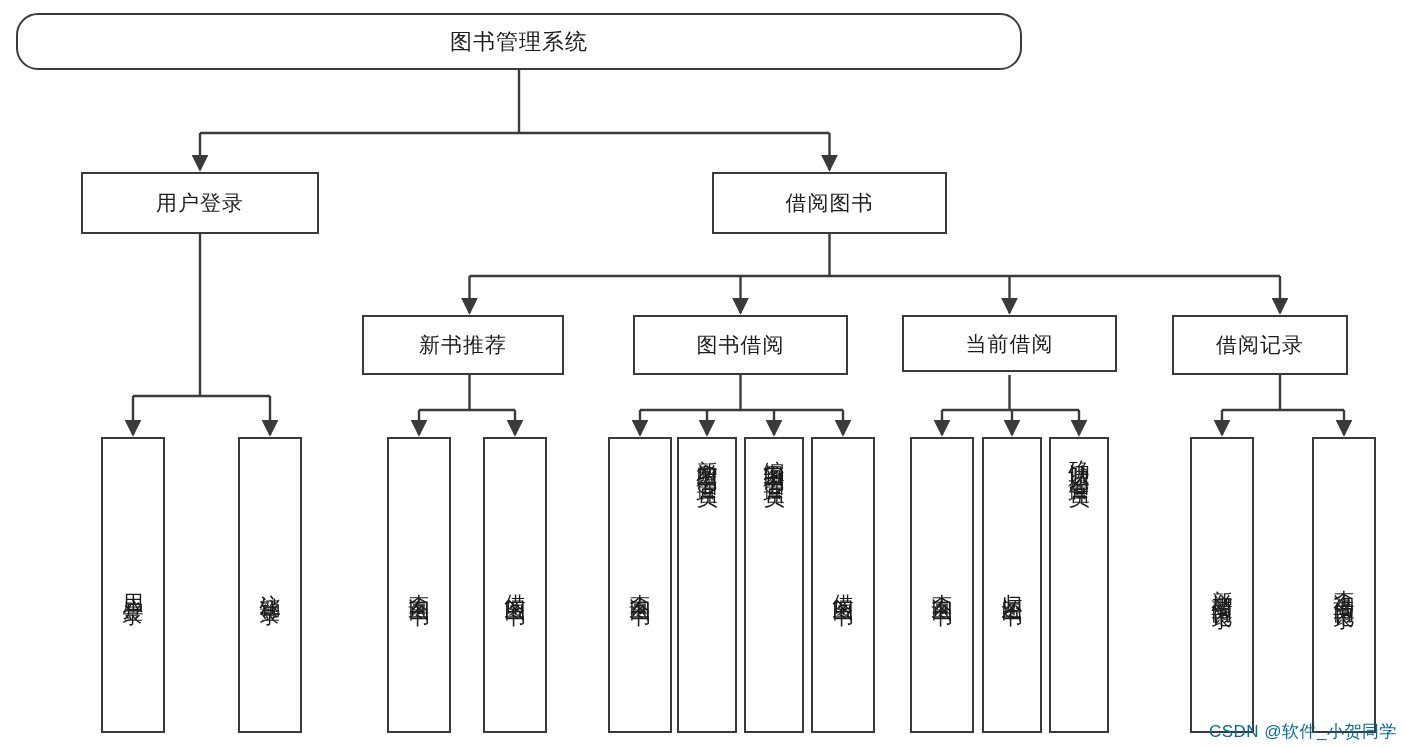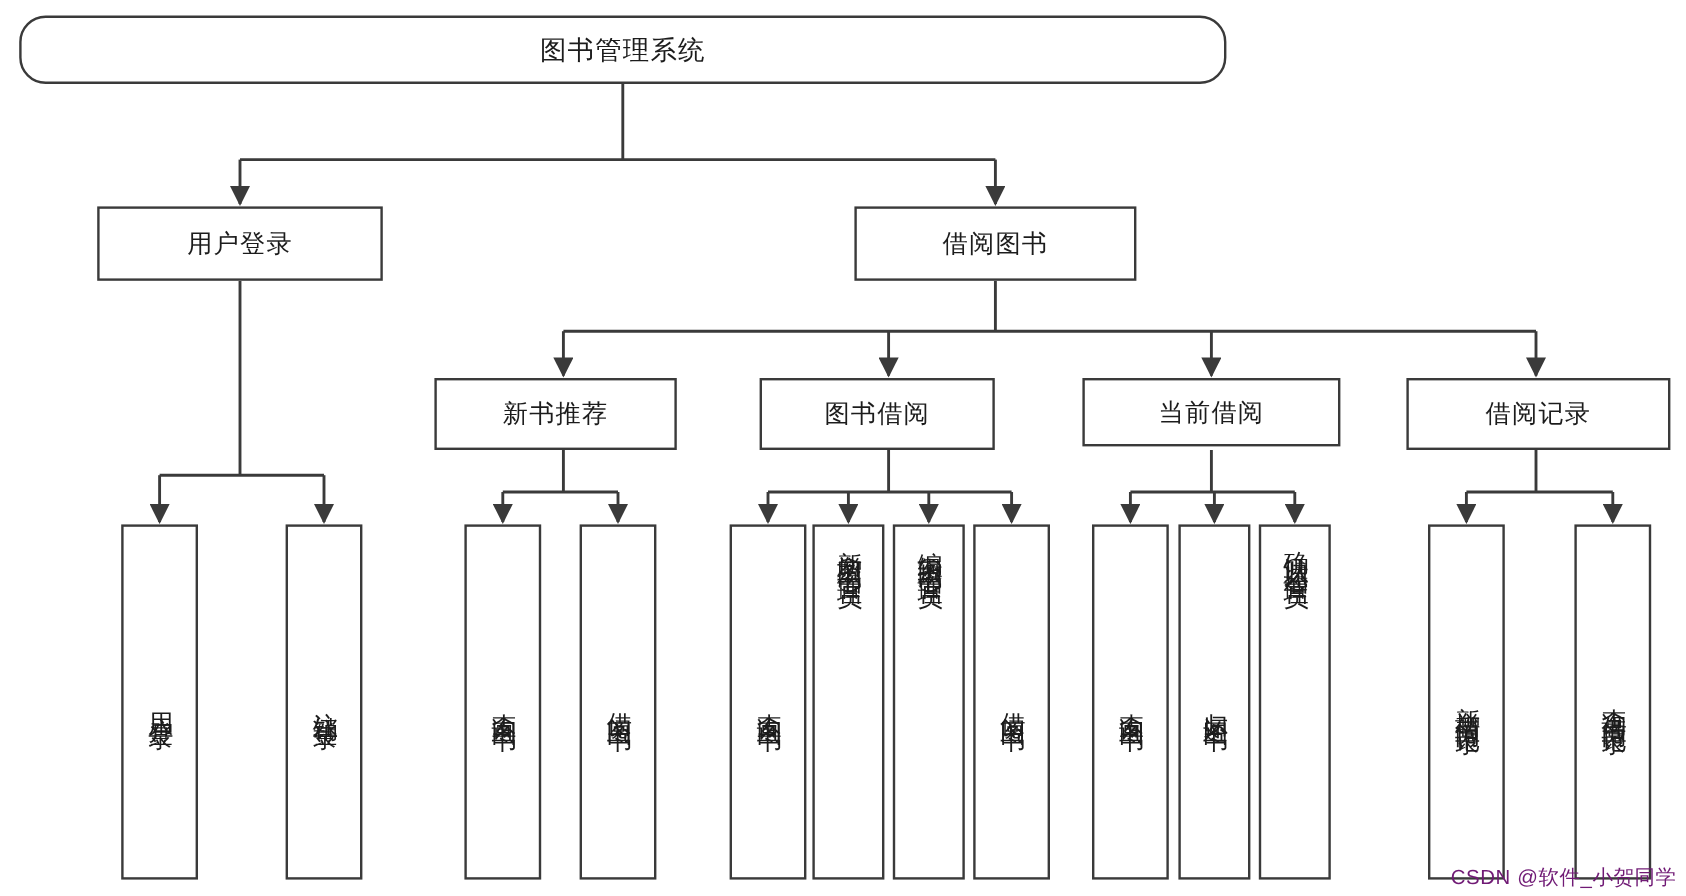--- a/index.html
+++ b/index.html
@@ -58,21 +58,21 @@
   }
   .node-label {
     display: block;
     white-space: pre;
   }
   .watermark {
     position: absolute;
     right: 8px;
     bottom: 4px;
     font-size: 17px;
-    color: #701a75;
+    color: #0369a1;
     letter-spacing: 0.5px;
     white-space: nowrap;
   }
 </style>
 </head>
 <body>
 
 <div id="stage">
 
   <svg id="wires" viewBox="0 0 1405 747" xmlns="http://www.w3.org/2000/svg">
@@ -124,27 +124,27 @@
       </div>
       <div class="node horiz" style="left: 81px; top: 172px; width: 238px; height: 62px;">
         <span class="node-label">用户登录</span>
       </div>
       <div class="node horiz" style="left: 712px; top: 172px; width: 235px; height: 62px;">
         <span class="node-label">借阅图书</span>
       </div>
       <div class="node horiz" style="left: 362px; top: 315px; width: 202px; height: 60px;">
         <span class="node-label">新书推荐</span>
       </div>
-      <div class="node horiz" style="left: 633px; top: 315px; width: 196px; height: 60px; align-items: center;">
+      <div class="node horiz" style="left: 633px; top: 315px; width: 215px; height: 60px; align-items: center;">
         <span class="node-label">图书借阅</span>
       </div>
       <div class="node horiz" style="left: 902px; top: 315px; width: 215px; height: 57px;">
         <span class="node-label">当前借阅</span>
       </div>
-      <div class="node horiz" style="left: 1172px; top: 315px; width: 220px; height: 60px;">
+      <div class="node horiz" style="left: 1172px; top: 315px; width: 176px; height: 60px;">
         <span class="node-label">借阅记录</span>
       </div>
       <div class="node vert" style="left: 101px; top: 437px; width: 64px; height: 296px;">
         <span class="node-label">用户登录</span>
       </div>
       <div class="node vert" style="left: 238px; top: 437px; width: 64px; height: 296px;">
         <span class="node-label">注销登录</span>
       </div>
       <div class="node vert" style="left: 387px; top: 437px; width: 64px; height: 296px;">
         <span class="node-label">查询图书</span>

